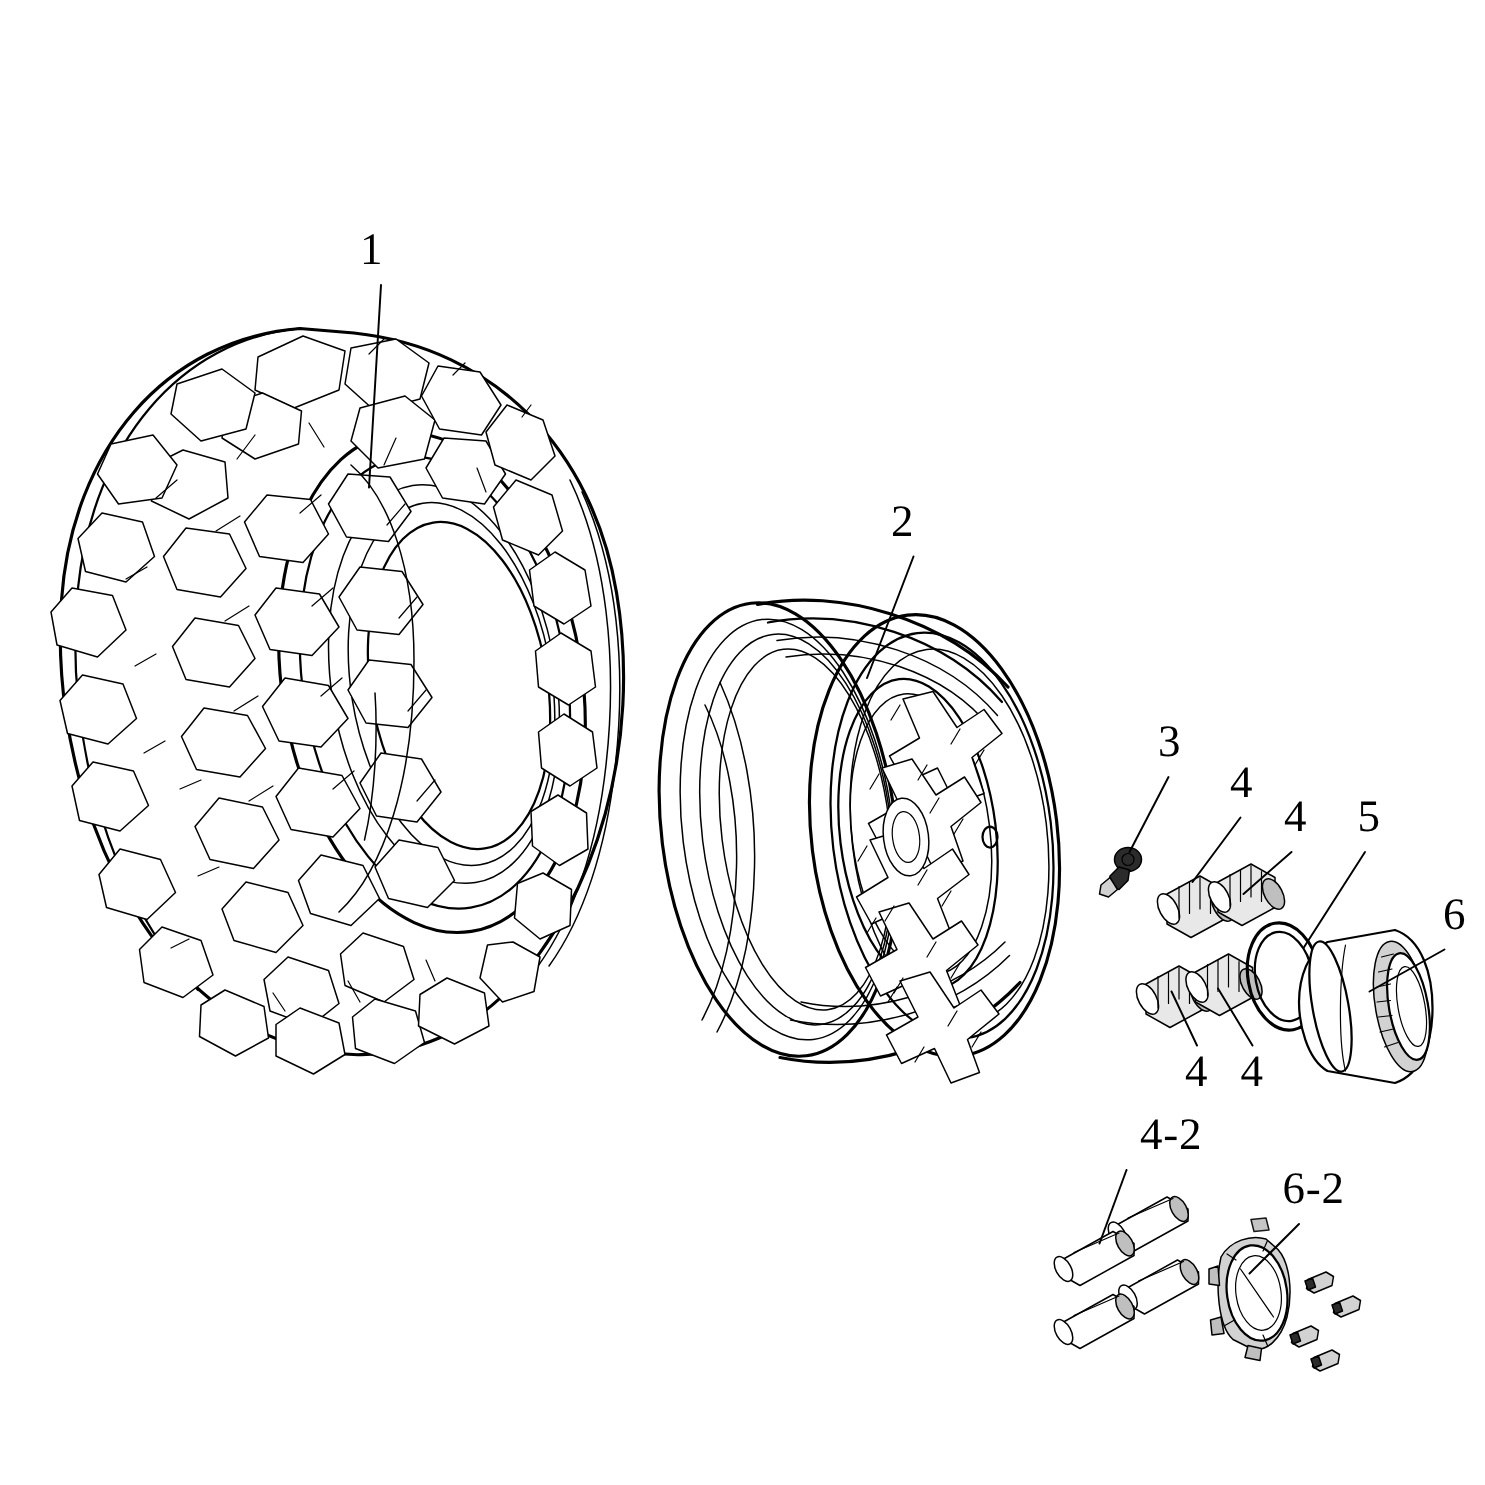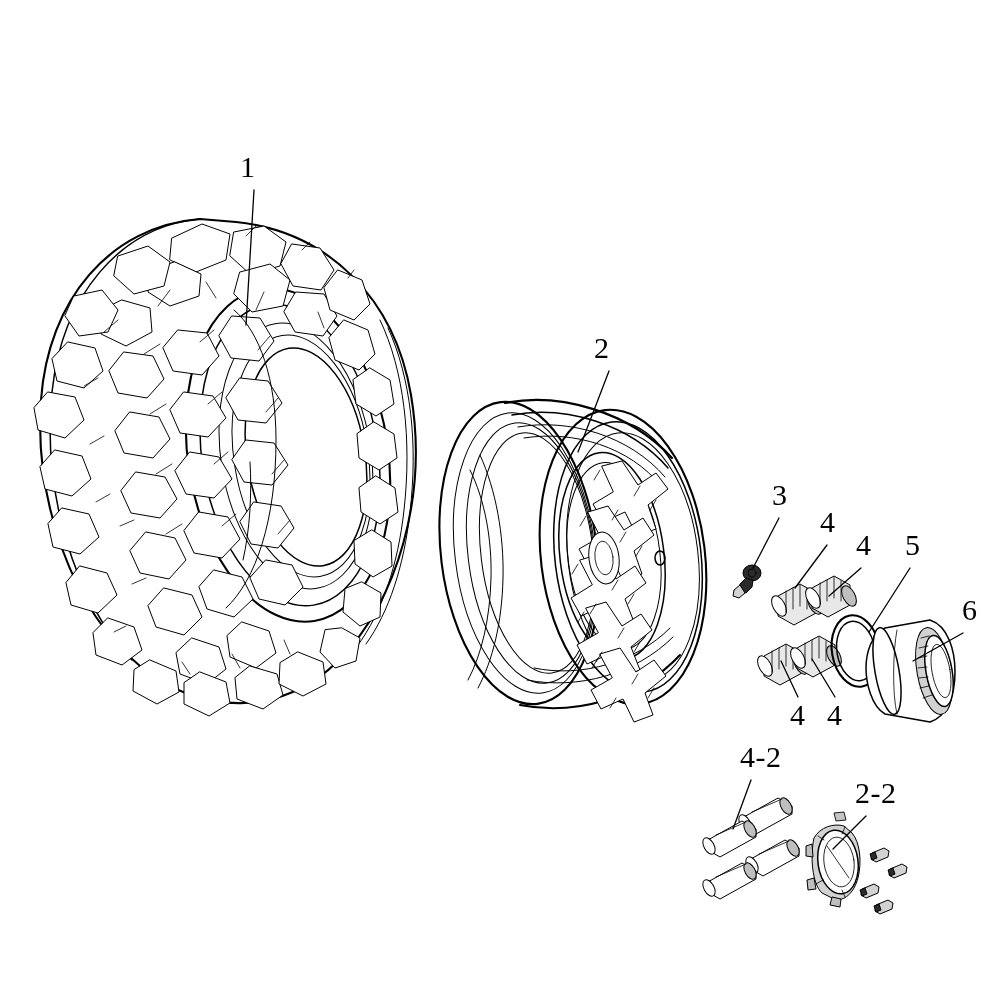--- a/index.html
+++ b/index.html
@@ -349,16 +349,16 @@
 
   <div class="callout" style="left:240px; top:152px;">1</div>
   <div class="callout" style="left:594px; top:333px;">2</div>
   <div class="callout" style="left:772px; top:480px;">3</div>
   <div class="callout" style="left:820px; top:507px;">4</div>
   <div class="callout" style="left:856px; top:530px;">4</div>
   <div class="callout" style="left:905px; top:530px;">5</div>
   <div class="callout" style="left:962px; top:595px;">6</div>
   <div class="callout" style="left:790px; top:700px;">4</div>
   <div class="callout" style="left:827px; top:700px;">4</div>
-  <div class="callout" style="left:740px; top:742px;">4-2</div>
-  <div class="callout" style="left:855px; top:778px;">2-2</div>
+  <div class="callout" style="left:760px; top:742px;">4-2</div>
+  <div class="callout" style="left:855px; top:778px;">6-2</div>
 
 </div>
 
 </body></html>

